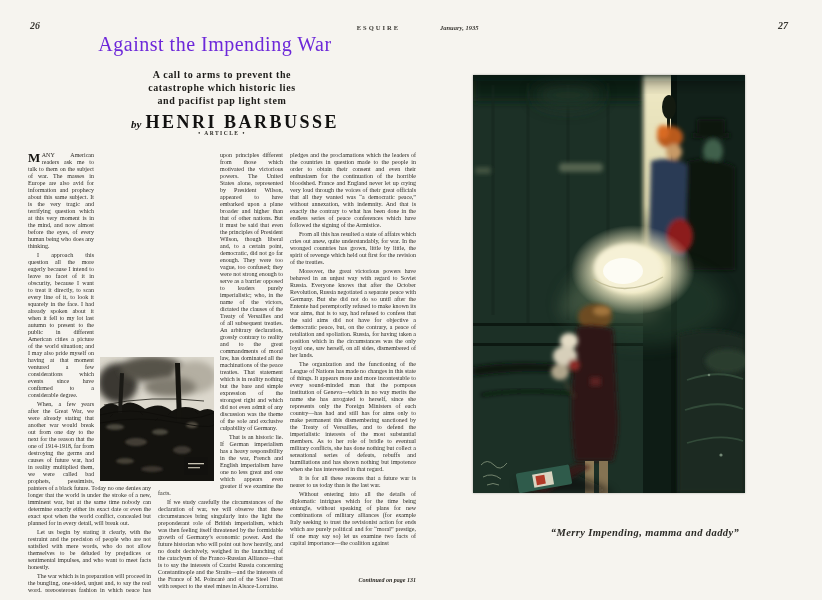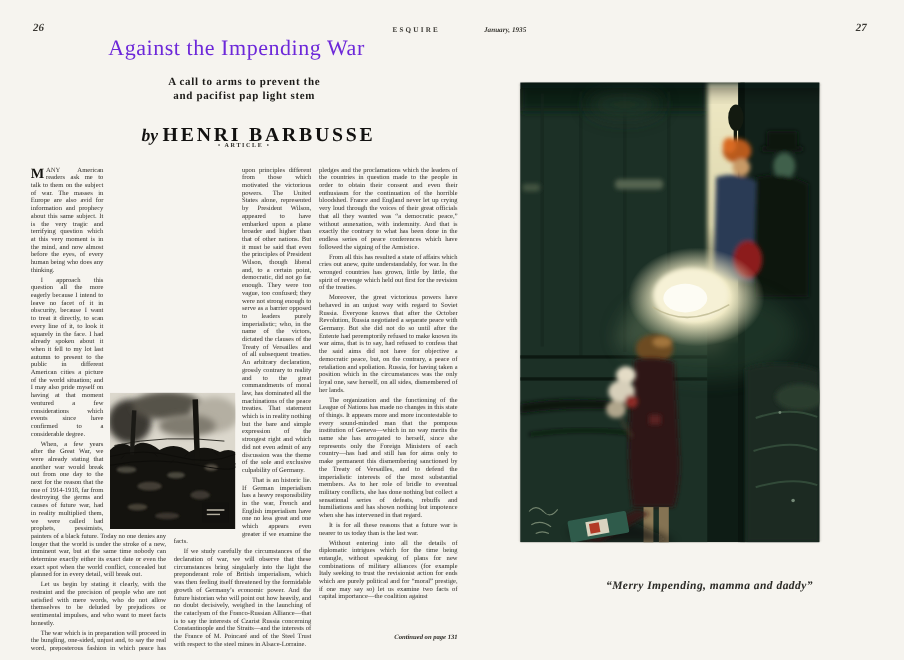--- a/index.html
+++ b/index.html
@@ -8,21 +8,21 @@
   
   .pagenum{font-size:10px;font-weight:bold;font-style:italic;color:#3a3833;}
   .mag{font-size:6.5px;font-weight:bold;letter-spacing:2px;color:#3a3833;}
   .issue{font-size:6.5px;font-weight:bold;font-style:italic;color:#3a3833;}
   
   .title{left:0px;top:33px;width:430px;text-align:center;font-size:20px;font-weight:normal;
     letter-spacing:0.5px;color:#6d28d9;}
   .subtitle{left:0px;top:68px;width:444px;text-align:center;font-size:10px;font-weight:bold;
     line-height:13px;letter-spacing:0.6px;color:#1c1b18;}
   .byline{left:0px;top:112px;width:444px;text-align:center;color:#121110;}
-  .byline .by{font-style:italic;font-size:16px;font-weight:bold;margin-right:4px;padding-left:26px;}
+  .byline .by{font-style:italic;font-size:11px;font-weight:bold;margin-right:4px;padding-left:26px;}
   .byline .author{font-size:18px;font-weight:bold;letter-spacing:2.5px;}
   .kicker{left:0px;top:130px;width:444px;text-align:center;font-size:5.5px;font-weight:bold;
     letter-spacing:1.5px;color:#2a2924;}
   
   .col{position:absolute;top:152px;bottom:8px;overflow:hidden;font-size:6px;line-height:7px;
     text-align:justify;color:#2c2a25;}
   .col p{margin:0 0 2px 0;text-indent:9px;}
   .col p:first-of-type{text-indent:0;}
   #col1{left:28px;width:123px;}
   #col2{left:158px;width:125px;}
@@ -42,20 +42,21 @@
 <body>
 
 <div class="abs pagenum" style="left:30px;top:20px;">26</div>
 <div class="abs mag" style="left:310px;top:24px;width:90px;text-align:right;">ESQUIRE</div>
 <div class="abs issue" style="left:440px;top:24px;">January, 1935</div>
 <div class="abs pagenum" style="left:762px;top:20px;margin-left:16px;">27</div>
 
 <div class="abs title">Against the Impending War</div>
 <div class="abs subtitle">
   <div>A call to arms to prevent the</div>
+  <div>catastrophe which historic lies</div>
   <div>and pacifist pap light stem</div>
 </div>
 <div class="abs byline">
   <span class="by">by</span><span class="author">HENRI BARBUSSE</span>
 </div>
 <div class="abs kicker">• ARTICLE •</div>
 
 <div class="col" id="col1">
   <span class="wrap-r"></span>
   <span class="dropcap">M</span>

